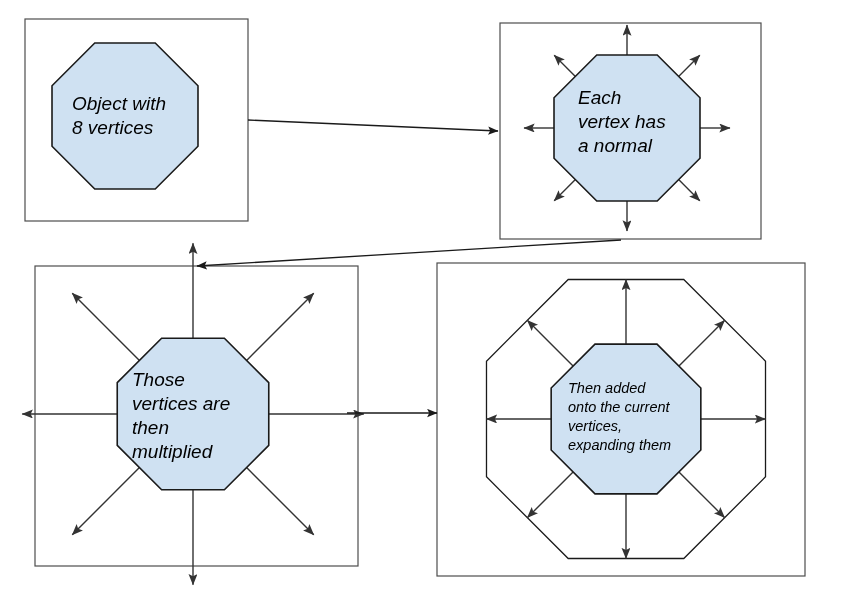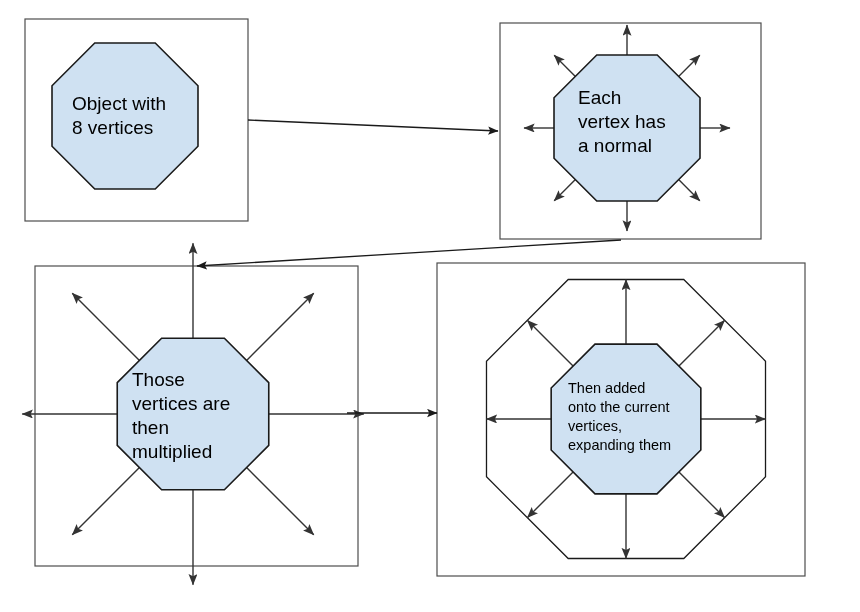--- a/index.html
+++ b/index.html
@@ -10,20 +10,21 @@
   body {
     width: 860px;
     height: 612px;
     font-family: "Liberation Sans", sans-serif;
     overflow: hidden;
   }
   #diagram-root {
     position: relative;
     width: 860px;
     height: 520px;
+    font-style: italic;
   }
   svg#diagram-canvas {
     display: block;
     width: 860px;
     height: 612px;
   }
   .panel-frame {
     fill: #ffffff;
     stroke: #4d4d4d;
     stroke-width: 1.2;

